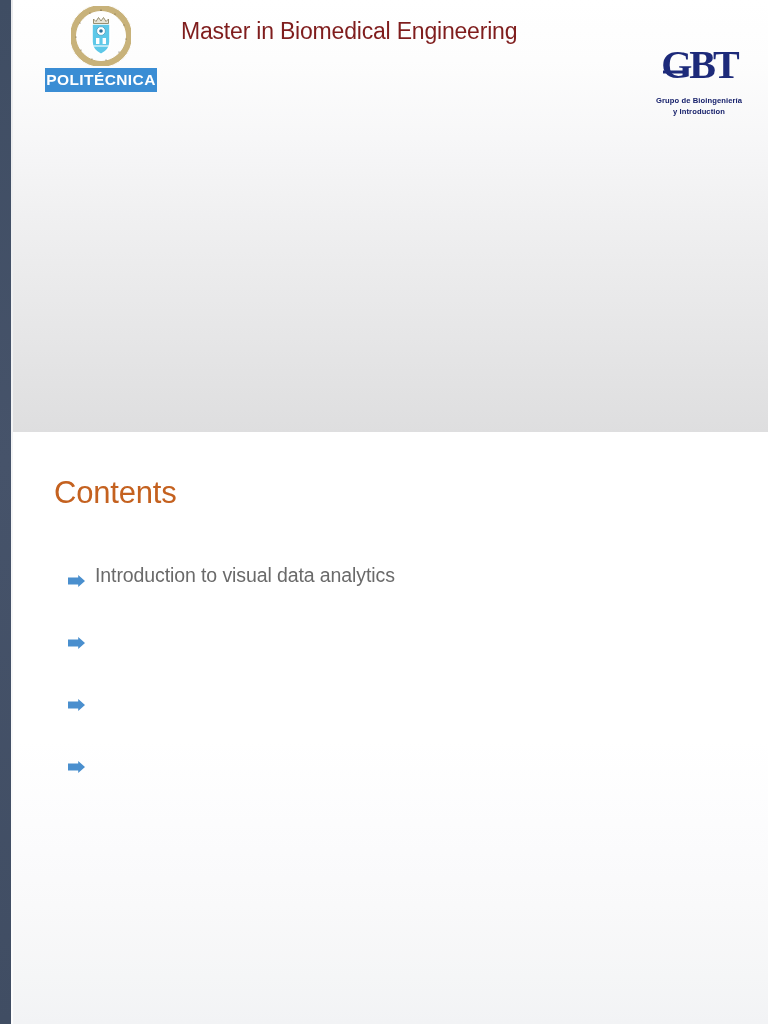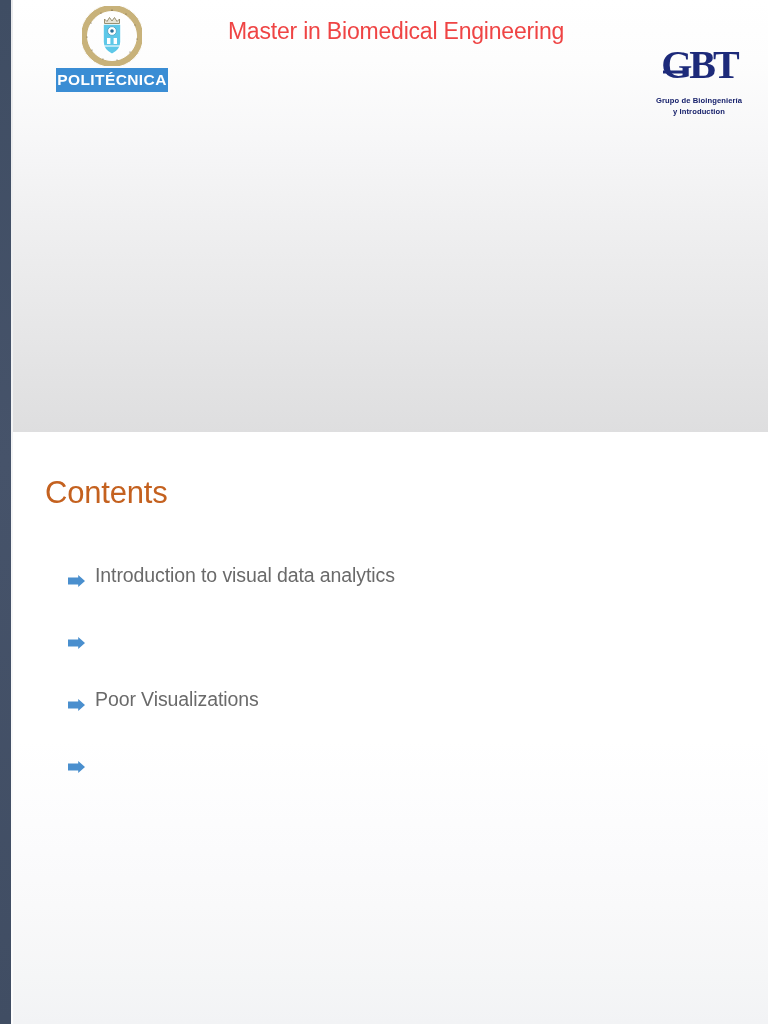--- a/index.html
+++ b/index.html
@@ -64,21 +64,21 @@
     left: 11px;
     top: 0;
     width: 757px;
     height: 102px;
     z-index: 4;
   }
 
   
   .upm-logo {
     position: absolute;
-    left: 45px;
+    left: 34px;
     top: 6px;
     width: 112px;
     height: 90px;
   }
   .upm-crest {
     position: absolute;
     left: 26px;
     top: 0px;
     width: 60px;
     height: 60px;
@@ -99,25 +99,24 @@
     text-align: center;
     white-space: nowrap;
   }
 
   
   .master-title {
     position: absolute;
     left: 170px;
     top: 18px;
     width: 430px;
-    text-align: center;
     font-family: "Liberation Sans", sans-serif;
     font-size: 23px;
     font-weight: 500;
-    color: #ef4444;
+    color: #7f1d1d;
     letter-spacing: -0.2px;
     white-space: nowrap;
   }
 
   
   .gbt-logo {
     position: absolute;
     left: 620px;
     top: 14px;
     width: 136px;
@@ -197,21 +196,21 @@
         #ffffff 52%,
         #fcfcfd 66%,
         #f9f9fa 80%,
         #f5f6f7 92%,
         #f2f3f5 100%);
     z-index: 2;
   }
 
   .contents-heading {
     position: absolute;
-    left: 32px;
+    left: 41px;
     top: 41px;
     font-family: "Liberation Sans", sans-serif;
     font-weight: 300;
     font-size: 31px;
     color: #c4611f;
     letter-spacing: -0.2px;
   }
 
   .contents-list {
     position: absolute;
@@ -273,21 +272,20 @@
             <path d="M0 2.4 H10.2 V0 L17 6 L10.2 12 V9.6 H0 Z" fill="#4a8fce"></path>
           </svg>
         </span>
       </li>
       <li class="contents-item">
         <span class="bullet-arrow">
           <svg width="17" height="12" viewBox="0 0 17 12" xmlns="http://www.w3.org/2000/svg">
             <path d="M0 2.4 H10.2 V0 L17 6 L10.2 12 V9.6 H0 Z" fill="#4a8fce"></path>
           </svg>
         </span>
-        <span class="item-text">Poor Visualizations</span>
       </li>
       <li class="contents-item">
         <span class="bullet-arrow">
           <svg width="17" height="12" viewBox="0 0 17 12" xmlns="http://www.w3.org/2000/svg">
             <path d="M0 2.4 H10.2 V0 L17 6 L10.2 12 V9.6 H0 Z" fill="#4a8fce"></path>
           </svg>
         </span>
       </li>
     </ul>
   </div>

